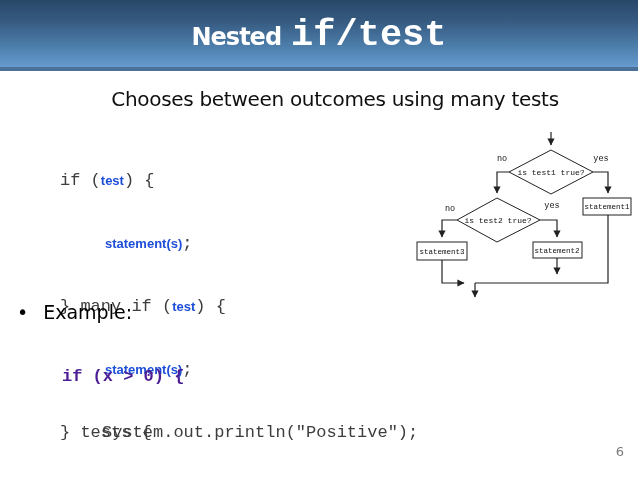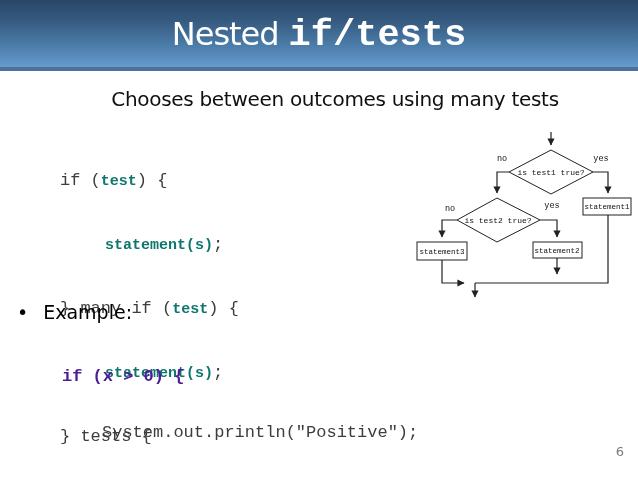--- a/index.html
+++ b/index.html
@@ -4,31 +4,31 @@
 <style>
   html,body{margin:0;padding:0;background:#fff;}
   .slide{position:relative;width:638px;height:478px;background:#ffffff;overflow:hidden;
          font-family:"DejaVu Sans",sans-serif;}
 
   
   .banner{position:absolute;left:0;top:0;width:638px;height:67px;
           background:linear-gradient(180deg,#294868 0%,#35597f 30%,#4a7aa6 65%,#6296c9 95%,#679bce 100%);
           border-bottom:4px solid #4b7099;}
   .banner-title{width:100%;text-align:center;padding-top:14px;color:#ffffff;white-space:nowrap;}
-  .title-plain{font-family:"DejaVu Sans",sans-serif;font-weight:normal;font-size:32px;letter-spacing:-1px;}
+  .title-plain{font-family:"DejaVu Sans",sans-serif;font-weight:bold;font-size:24px;letter-spacing:-1px;}
   .title-code{font-family:"Liberation Mono",monospace;font-weight:bold;font-size:37px;margin-left:10px;}
 
   
   .subtitle{position:absolute;top:87px;left:16px;width:638px;text-align:center;
             font-size:20px;color:#0f0f0f;letter-spacing:-0.3px;}
 
   
   .pseudo{position:absolute;left:60px;top:128px;font-family:"Liberation Mono",monospace;
           font-size:17px;line-height:21px;color:#3d3d3d;white-space:pre;}
-  .pseudo .b{font-family:Liberation Mono, monospace;font-weight:bold;font-size:15px;color:#0f766e;}
+  .pseudo .b{font-family:Liberation Sans, sans-serif;font-weight:bold;font-size:13px;color:#1d4ed8;}
   .pseudo .ind{padding-left:45px;}
 
   
   .flowchart{position:absolute;left:405px;top:128px;}
   .flowchart text{font-family:"Liberation Mono",monospace;fill:#111;}
   .fc-shape{fill:#ffffff;stroke:#222;stroke-width:1;}
   .fc-line{fill:none;stroke:#222;stroke-width:1.2;}
 
   
   .example{position:absolute;left:17px;top:301px;font-size:19px;color:#000;}
@@ -43,21 +43,21 @@
   
   .pagenum{position:absolute;right:14px;bottom:19px;font-size:13px;color:#7a7a7a;}
 </style>
 </head>
 <body>
 
 <div class="slide">
 
   <div class="banner">
     <div class="banner-title">
-      <span class="title-plain">Nested</span><span class="title-code">if/tests</span>
+      <span class="title-plain">Nested</span><span class="title-code">if/test</span>
     </div>
   </div>
 
   <div class="subtitle">Chooses between outcomes using many tests</div>
 
   <div class="pseudo">
     <div><span>if (</span><span class="b">test</span><span>) {</span></div>
     <div class="ind"><span class="b">statement(s)</span><span>;</span></div>
     <div><span>} many if (</span><span class="b">test</span><span>) {</span></div>
     <div class="ind"><span class="b">statement(s)</span><span>;</span></div>

